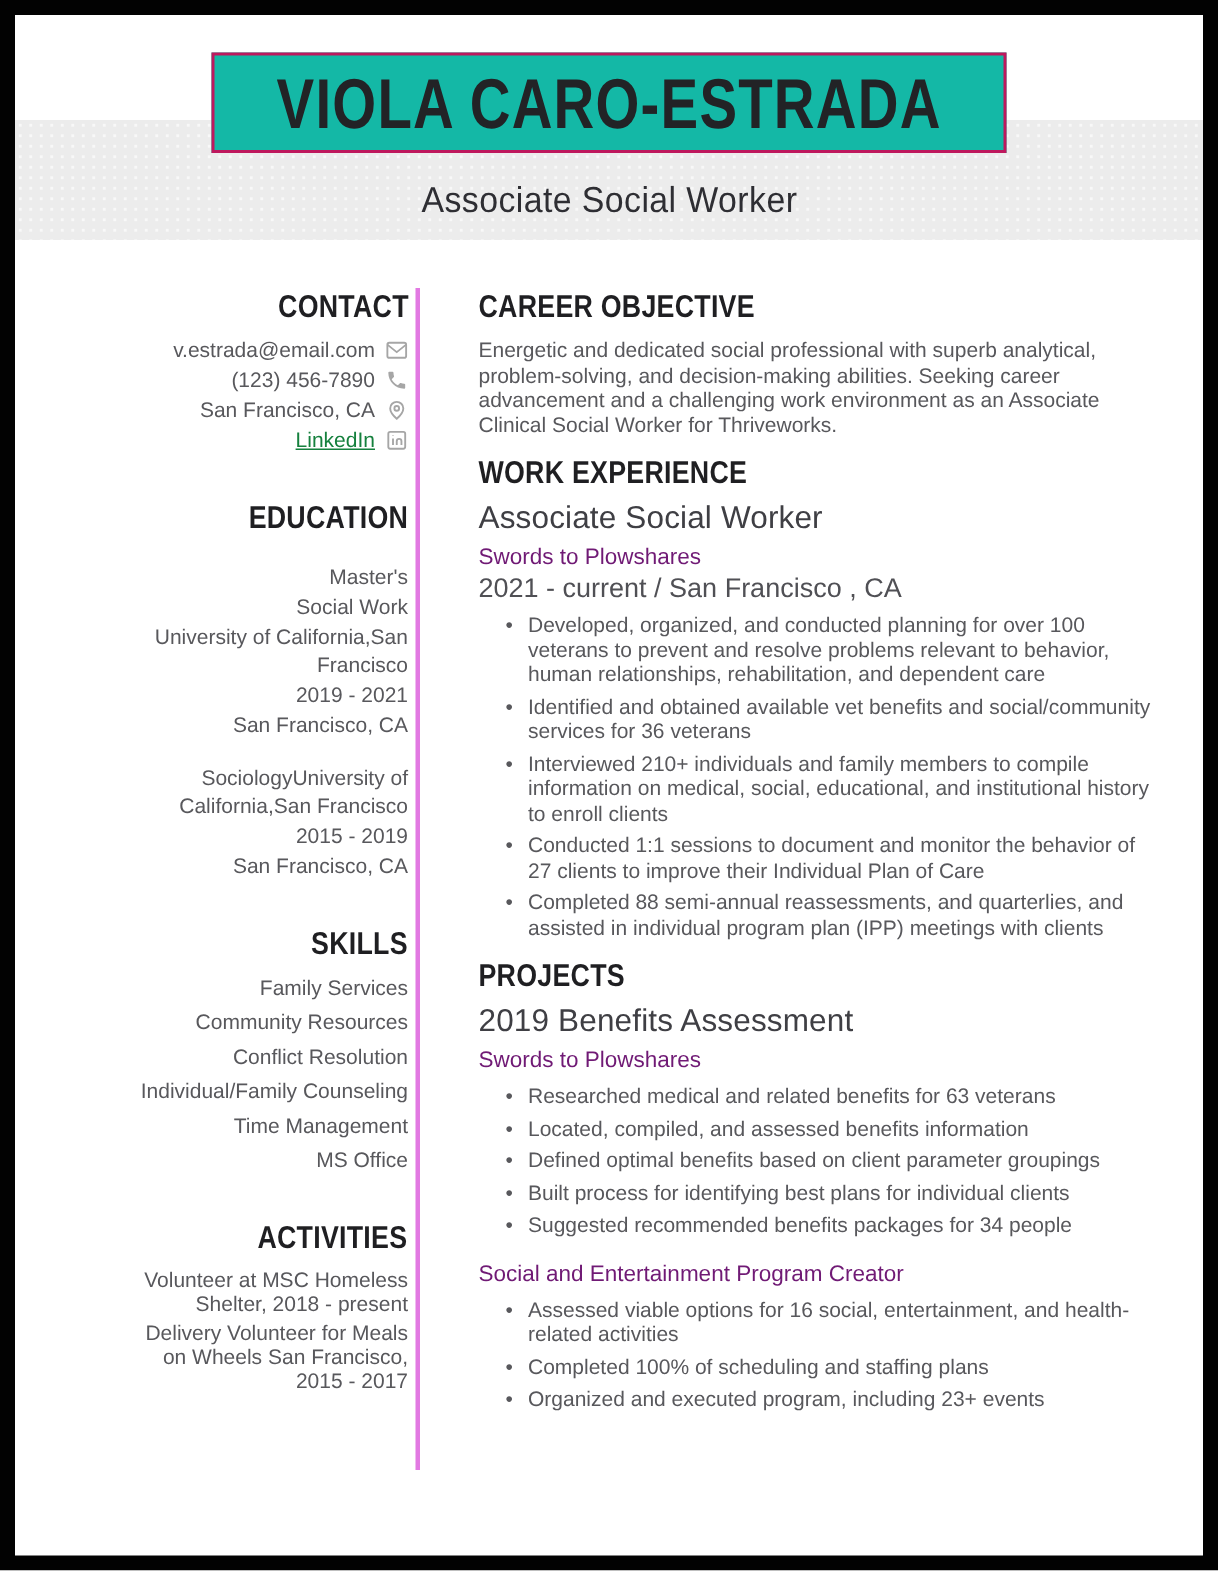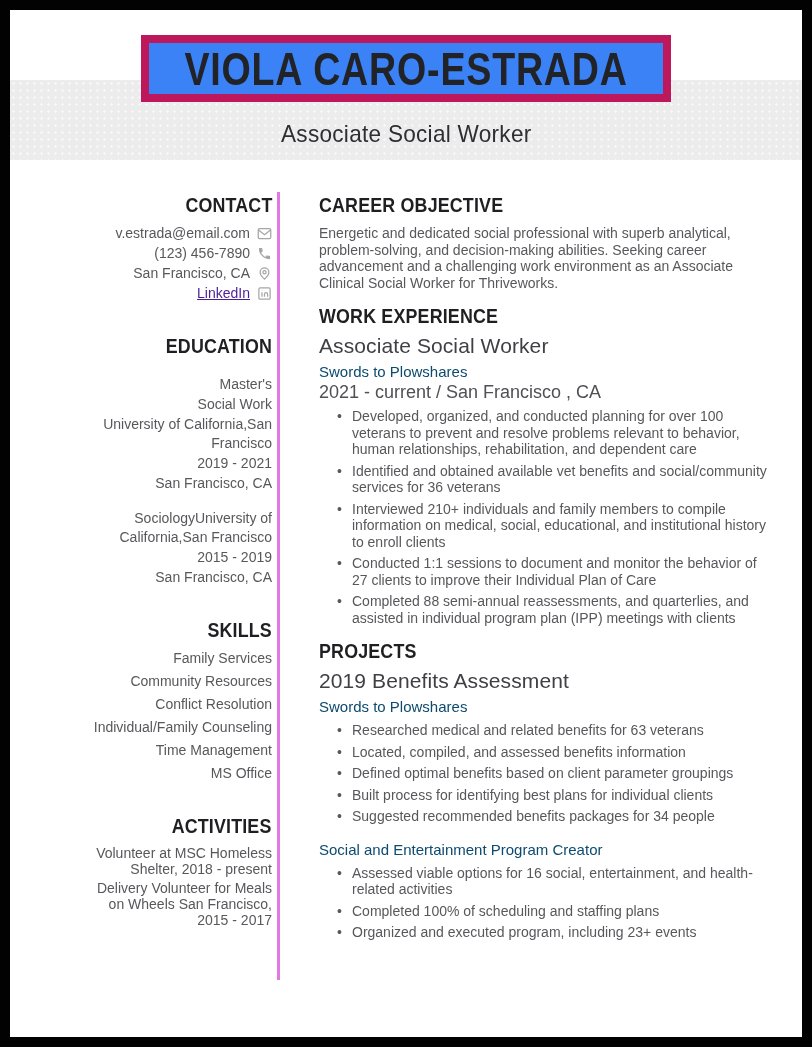--- a/index.html
+++ b/index.html
@@ -23,21 +23,21 @@
   }
   .subtitle{
     display:inline-block;
     font-size:24px;color:#2e2e33;font-weight:400;
     transform:scaleX(0.94);transform-origin:center;
     padding-bottom:12px;letter-spacing:0.3px;
   }
   .name-box{
     position:absolute;left:50%;top:25px;transform:translateX(-50%);
     width:530px;height:67px;
-    background:#3b82f6;border:8px solid #be185d;
+    background:#14b8a6;border:2px solid #be185d;
     box-sizing:border-box;z-index:2;
     display:flex;align-items:center;justify-content:center;
   }
   .name{
     display:inline-block;white-space:nowrap;
     font-size:47px;font-weight:600;color:#222326;
     transform:scaleX(0.80);transform-origin:center;
     letter-spacing:1px;
   }
   
@@ -61,36 +61,36 @@
     margin:0;line-height:26px;
     font-size:21px;font-weight:700;color:#1f1f22;
     letter-spacing:0.2px;white-space:nowrap;
   }
   h2 .hx{display:inline-block;transform:scaleX(0.85);}
   .col-left h2 .hx{transform-origin:right center;}
   .col-right h2 .hx{transform-origin:left center;}
   
   .contact-row{margin:1px 0;white-space:nowrap;}
   .contact-row .ic{display:inline-block;width:15px;height:15px;vertical-align:-3px;margin-left:7px;}
-  .link{color:#4c1d95;text-decoration:underline;}
+  .link{color:#15803d;text-decoration:underline;}
   .sect{margin-top:30px;}
   .edu-entry{margin-top:16px;}
   .edu-line{margin:1px 0;}
   .skill{margin:0 0 4px 0;}
   .activity{margin:0 0 3px 0;line-height:16px;}
   .mt6{margin-top:6px;}
   
   .para{margin:7px 0 0 0;}
   .r-sect{margin-top:12px;}
   h3{
     margin:4px 0 2px 0;
     font-size:21px;font-weight:400;color:#3f3f44;line-height:26px;
     letter-spacing:0.1px;
   }
-  .org{font-size:15px;color:#0c4a6e;line-height:21px;}
+  .org{font-size:15px;color:#701a75;line-height:21px;}
   .meta{font-size:18px;color:#505055;line-height:21px;}
   ul.bullets{list-style:none;margin:5px 0 0 0;padding:0 0 0 18px;}
   ul.bullets li{position:relative;padding-left:15px;margin-bottom:5px;}
   ul.bullets li::before{
     content:"\2022";position:absolute;left:0;top:0;color:#58585c;
   }
   .job2{margin-top:14px;}
 </style>
 </head>
 <body>

